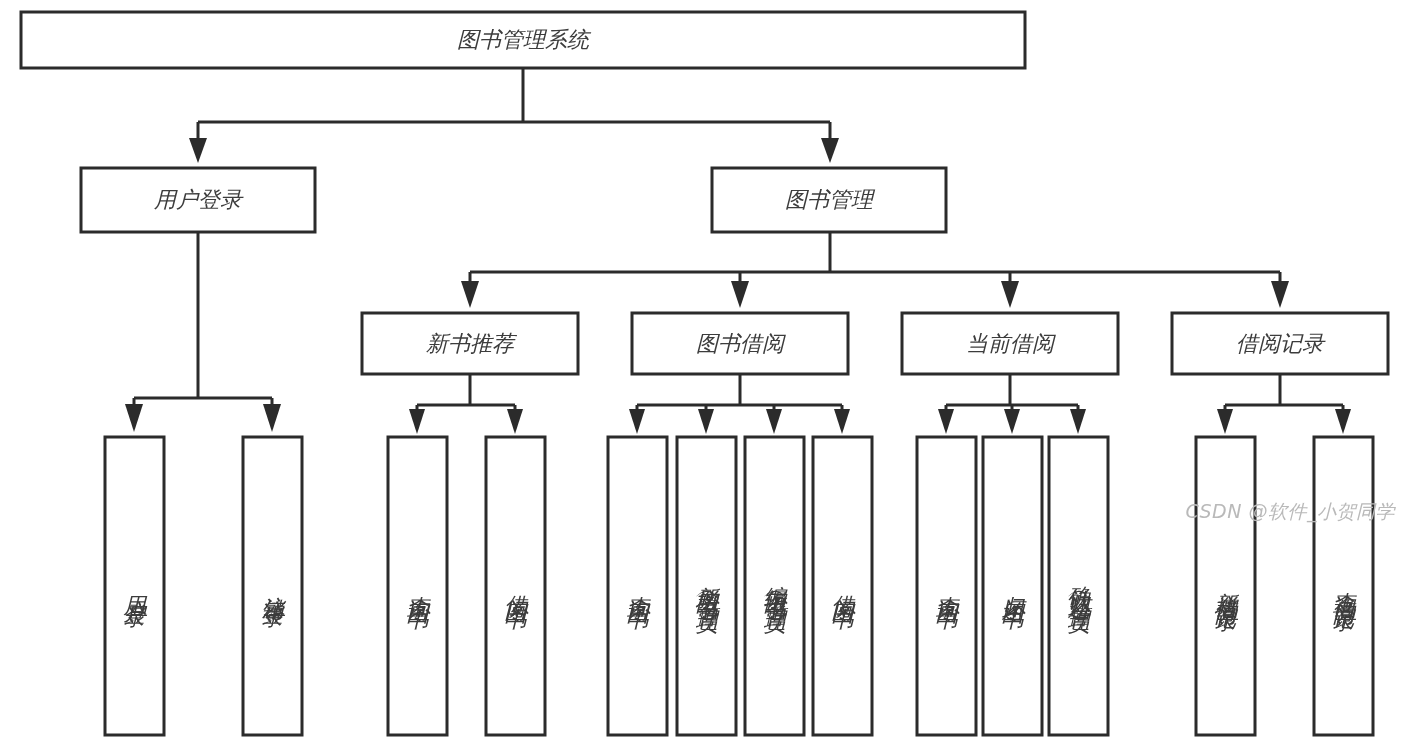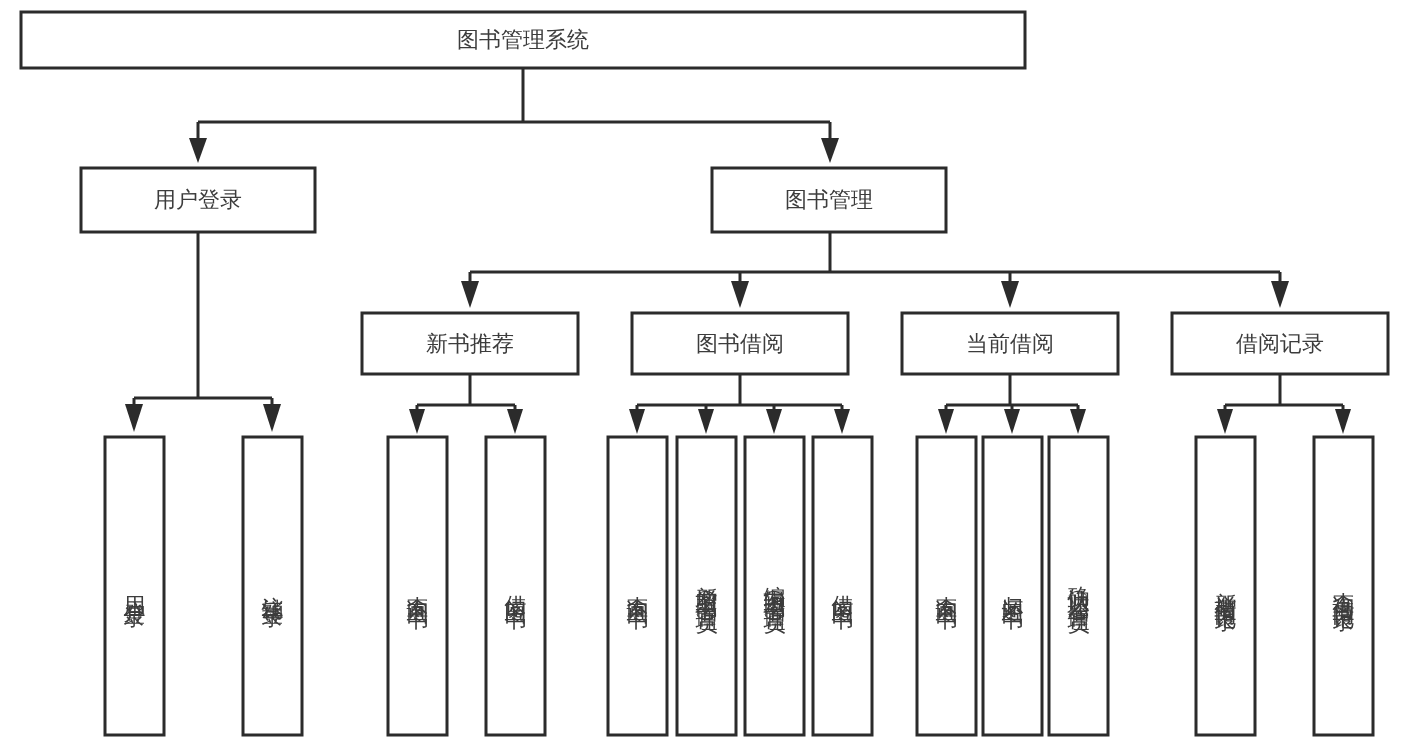--- a/index.html
+++ b/index.html
@@ -11,20 +11,21 @@
     width: 1405px;
     height: 747px;
     font-family: "DejaVu Sans", "Liberation Sans", sans-serif;
     overflow: hidden;
   }
   #diagram-root {
     position: relative;
     width: 1405px;
     height: 533px;
     background: #ffffff;
+    font-style: italic;
   }
   svg#flow {
     position: absolute;
     left: 0;
     top: 0;
     width: 1405px;
     height: 747px;
   }
   .node-box {
     fill: #ffffff;
@@ -190,13 +191,14 @@
   <div class="leaf-label" style="left:608px; top:437px; width:59px; height:298px;">查询图书</div>
   <div class="leaf-label" style="left:677px; top:437px; width:59px; height:298px;">新增图书（管理员）</div>
   <div class="leaf-label" style="left:745px; top:437px; width:59px; height:298px;">编辑图书（管理员）</div>
   <div class="leaf-label" style="left:813px; top:437px; width:59px; height:298px;">借阅图书</div>
   <div class="leaf-label" style="left:917px; top:437px; width:59px; height:298px;">查询图书</div>
   <div class="leaf-label" style="left:983px; top:437px; width:59px; height:298px;">归还图书</div>
   <div class="leaf-label" style="left:1049px; top:437px; width:59px; height:298px;">确认归还（管理员）</div>
   <div class="leaf-label" style="left:1196px; top:437px; width:59px; height:298px;">新增借阅记录</div>
   <div class="leaf-label" style="left:1314px; top:437px; width:59px; height:298px;">查询借阅记录</div>
 
+  <div class="watermark">CSDN @软件_小贺同学</div>
 </div>
 
 </body></html>

